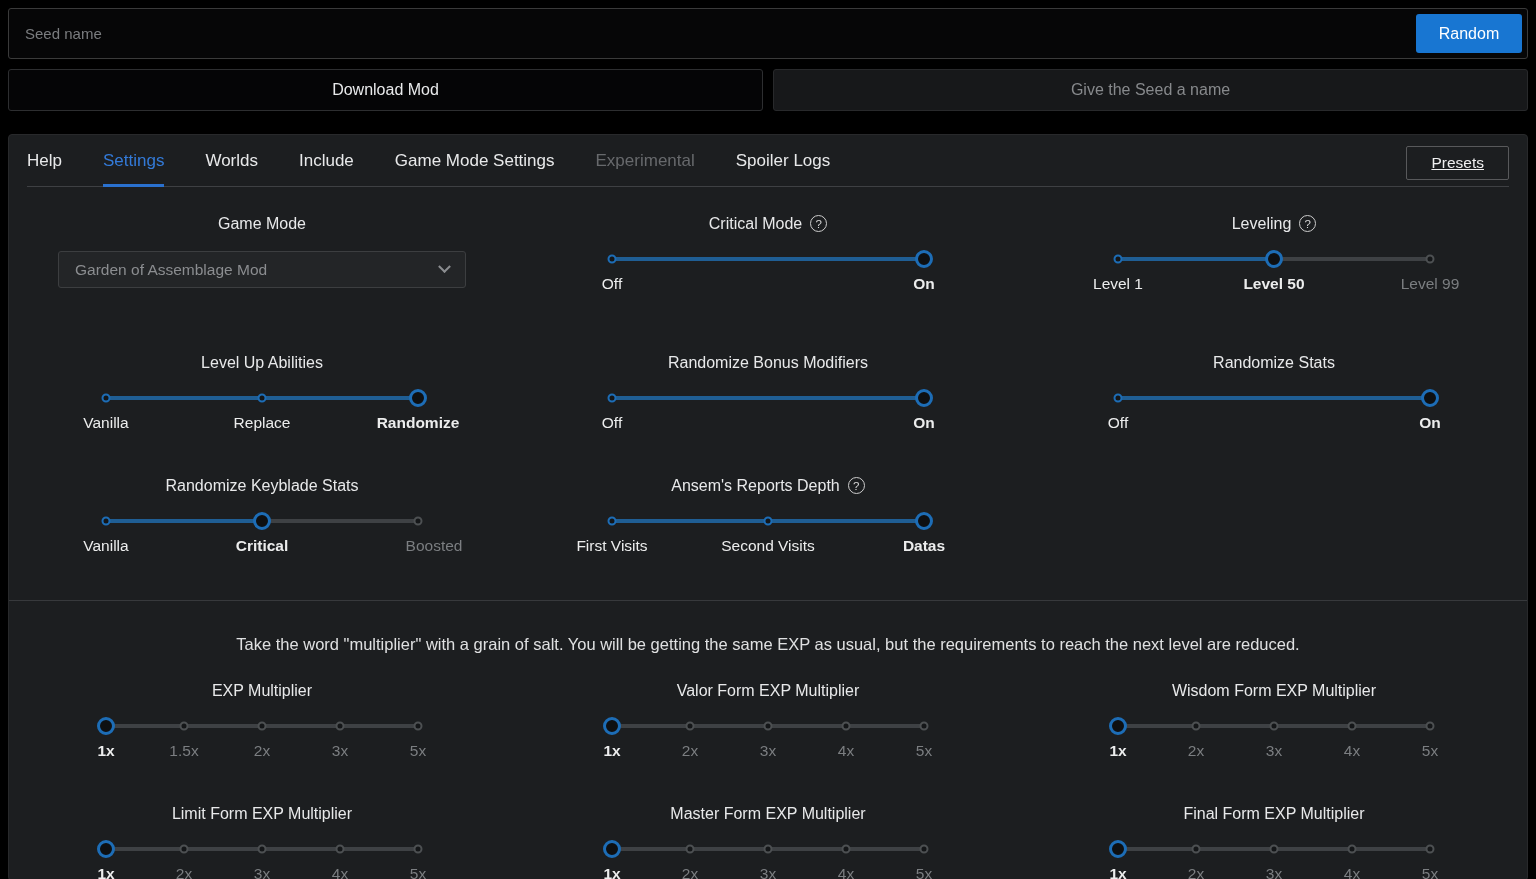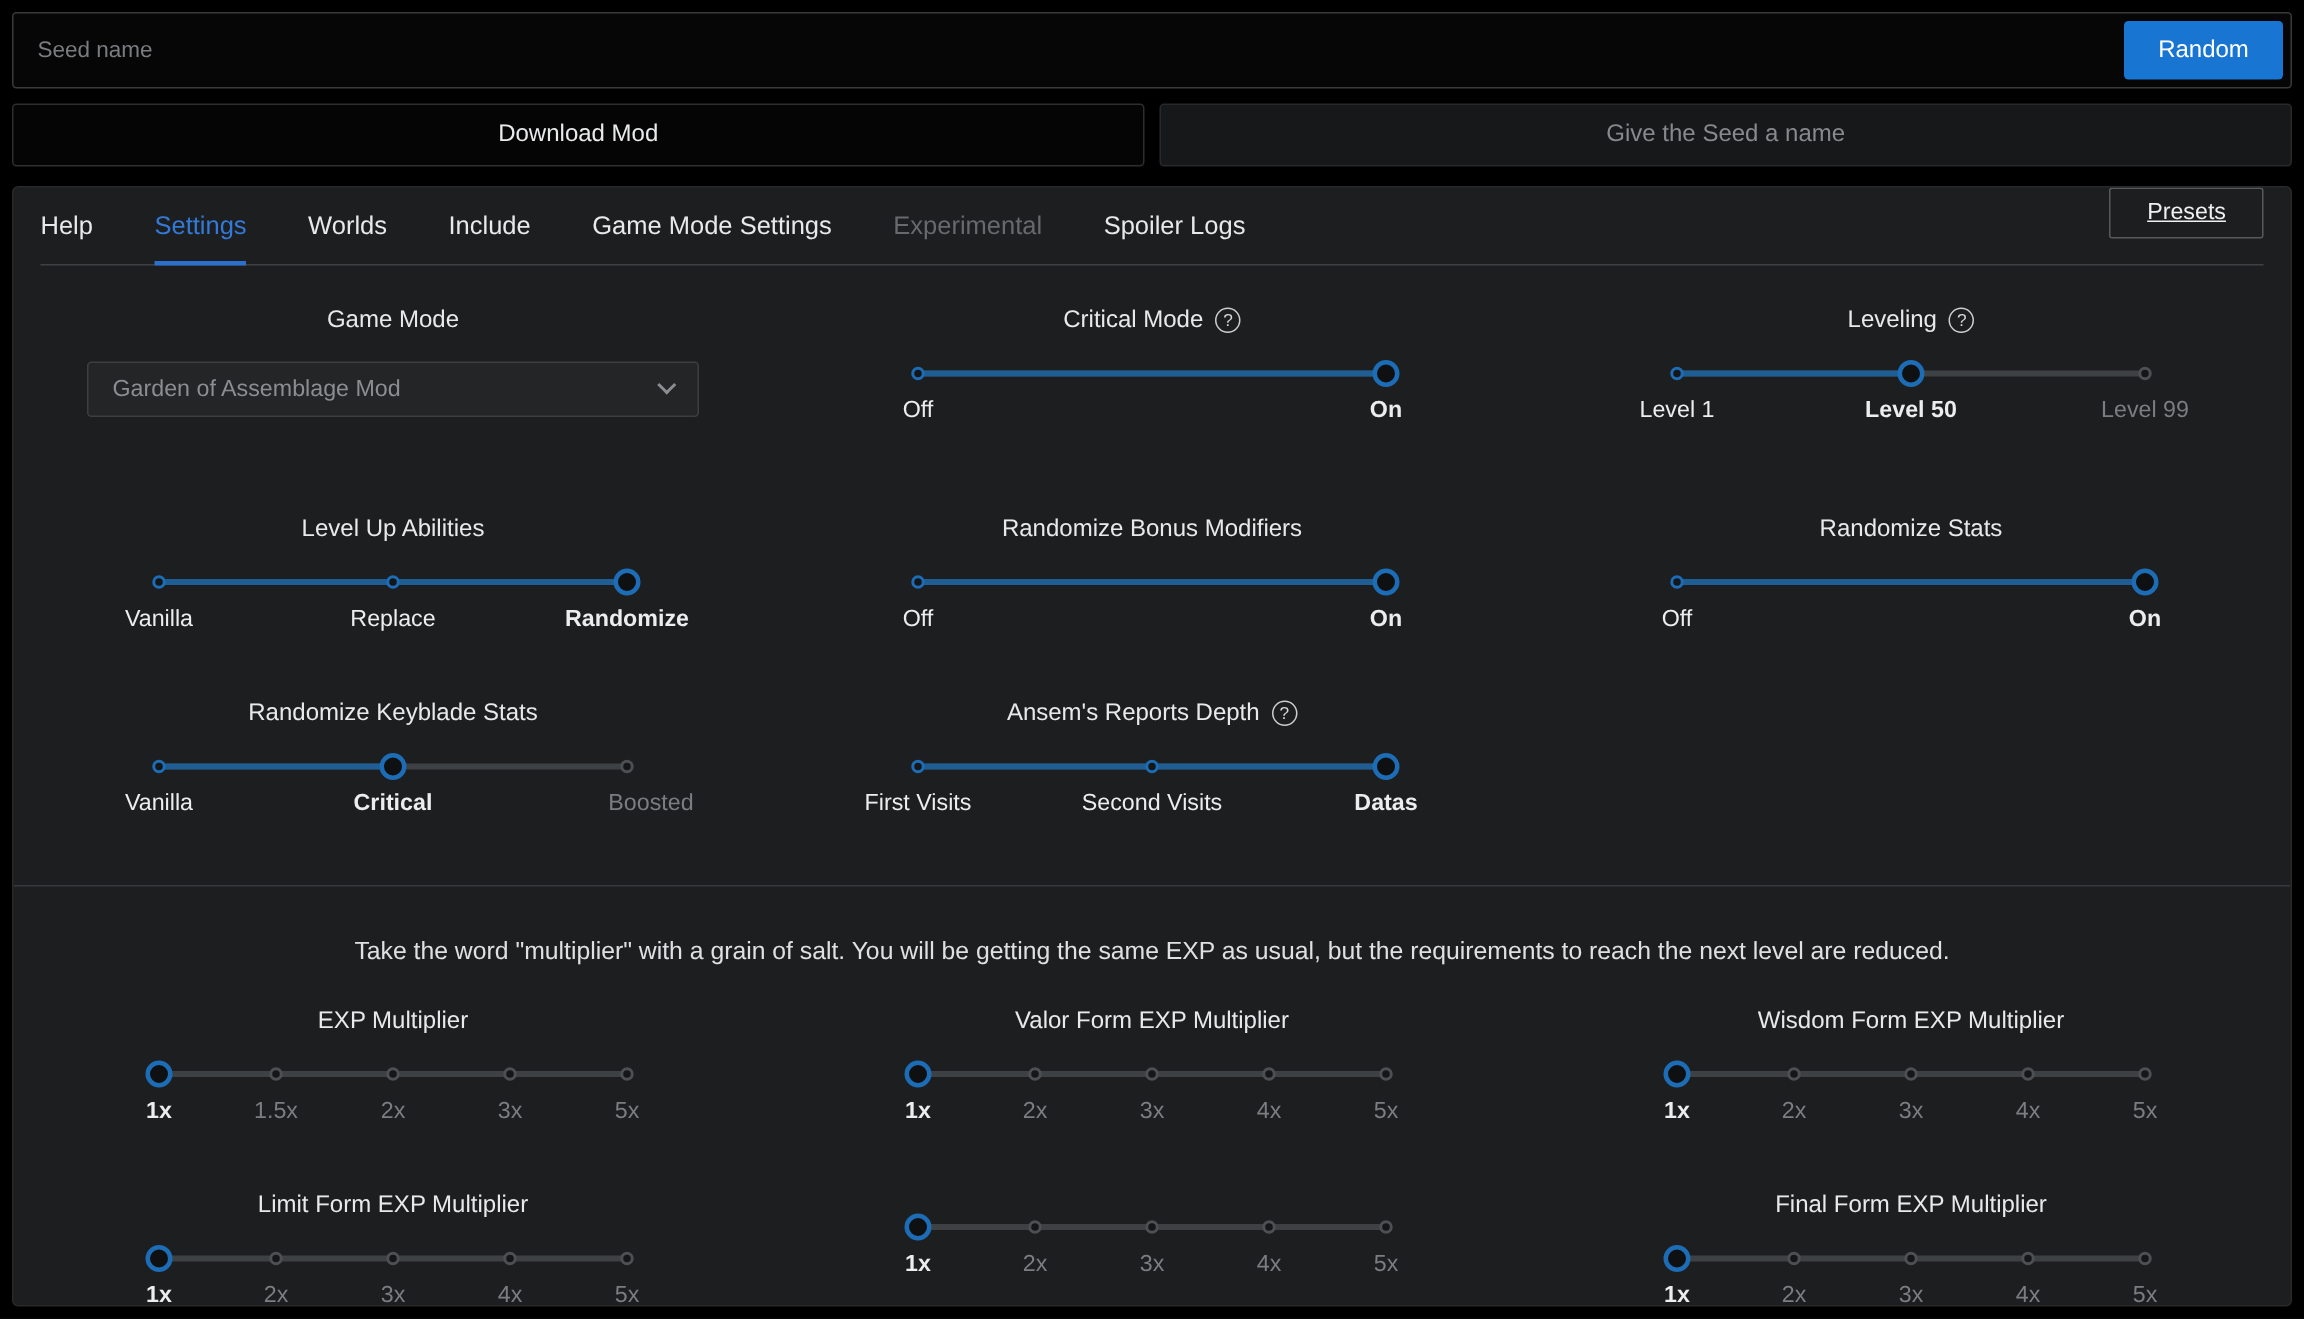--- a/index.html
+++ b/index.html
@@ -24,35 +24,35 @@
     color: #ef4444; font-size: 15px; padding: 0 16px;
     font-family: inherit; outline: none;
   }
   .seed-input::placeholder { color: #7a7c7f; }
   .random-btn {
     position: absolute; right: 6px; top: 6px; height: 39px; width: 106px;
     background: var(--accent); color: #fff; border: none; border-radius: 3px;
     font-size: 16px; font-family: inherit; cursor: pointer;
   }
 
-  .action-row { display: flex; gap: 10px; margin-bottom: 13px; }
+  .action-row { display: flex; gap: 10px; margin-bottom: 23px; }
   .download-btn, .givename-btn {
     flex: 1; height: 42px; border-radius: 3px; font-size: 16px; font-family: inherit; cursor: pointer;
   }
   .download-btn { background: #050506; border: 1px solid #2d2e30; color: #e9eaeb; }
   .givename-btn { background: #17181a; border: 1px solid #28292b; color: #87898c; }
 
   
   .panel {
     background: #1c1e20; border: 1px solid #28292b; border-radius: 4px;
     height: 747px; overflow: hidden;
   }
   .tabbar {
     margin: 0 18px; border-bottom: 1px solid #3e4043;
-    display: flex; justify-content: space-between; align-items: flex-start;
+    display: flex; justify-content: space-between; align-items: flex-end;
   }
   .tabs { display: flex; }
   .tab {
     margin-right: 41px; padding: 16px 0 13px;
     border-bottom: 3px solid transparent; margin-bottom: -1px;
     font-size: 17px; color: #e8e9ea; cursor: pointer; white-space: nowrap;
   }
   .tab.active { color: #337ad8; border-bottom-color: #2a71cf; }
   .tab.disabled { color: #67696c; cursor: default; }
   .presets-btn {
@@ -381,20 +381,23 @@
           <div class="slider-labels">
             <span class="opt active selected" style="left: 0%;">1x</span>
             <span class="opt" style="left: 25%;">2x</span>
             <span class="opt" style="left: 50%;">3x</span>
             <span class="opt" style="left: 75%;">4x</span>
             <span class="opt" style="left: 100%;">5x</span>
           </div>
         </div>
       </div>
       <div class="cell">
+        <div class="cell-title">
+          <span class="cell-label">Master Form EXP Multiplier</span>
+        </div>
         <div class="slider-wrap">
           <div class="track-area">
             <div class="track">
               <div class="track-fill" style="width: 0%;"></div>
             </div>
             <div class="stop" style="left: 25%;"></div>
             <div class="stop" style="left: 50%;"></div>
             <div class="stop" style="left: 75%;"></div>
             <div class="stop" style="left: 100%;"></div>
             <div class="knob" style="left: 0%;"></div>

